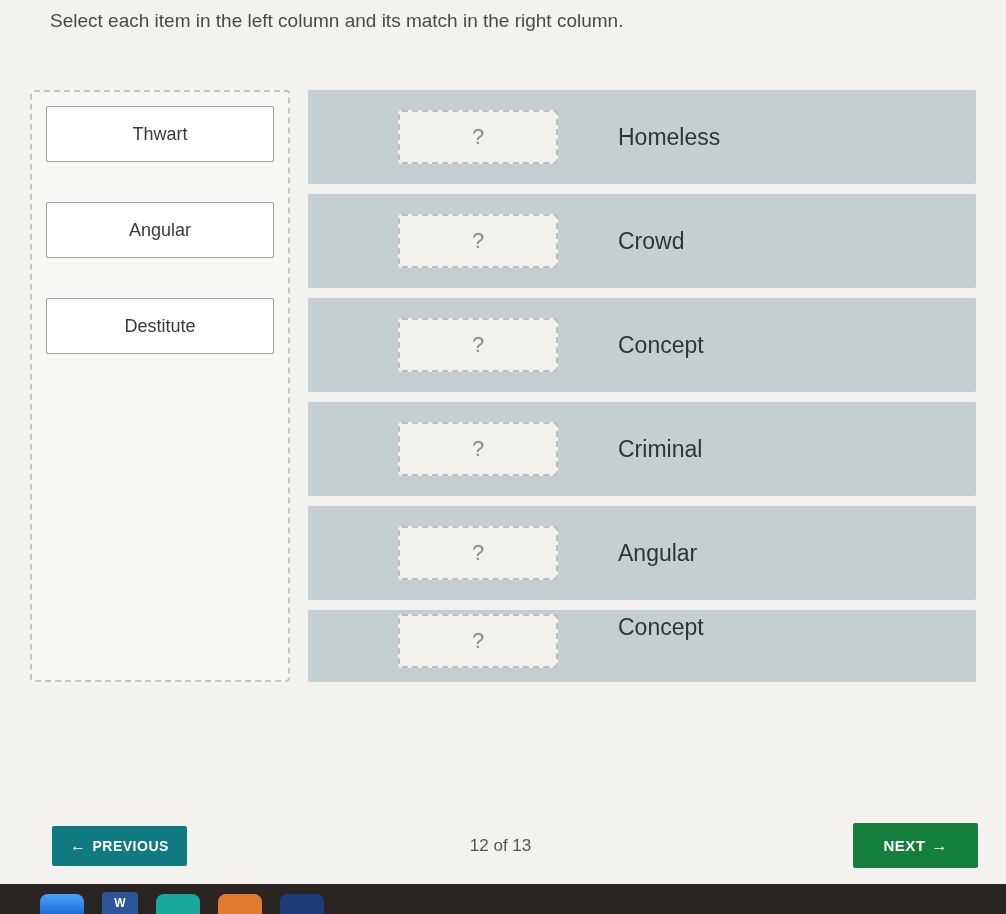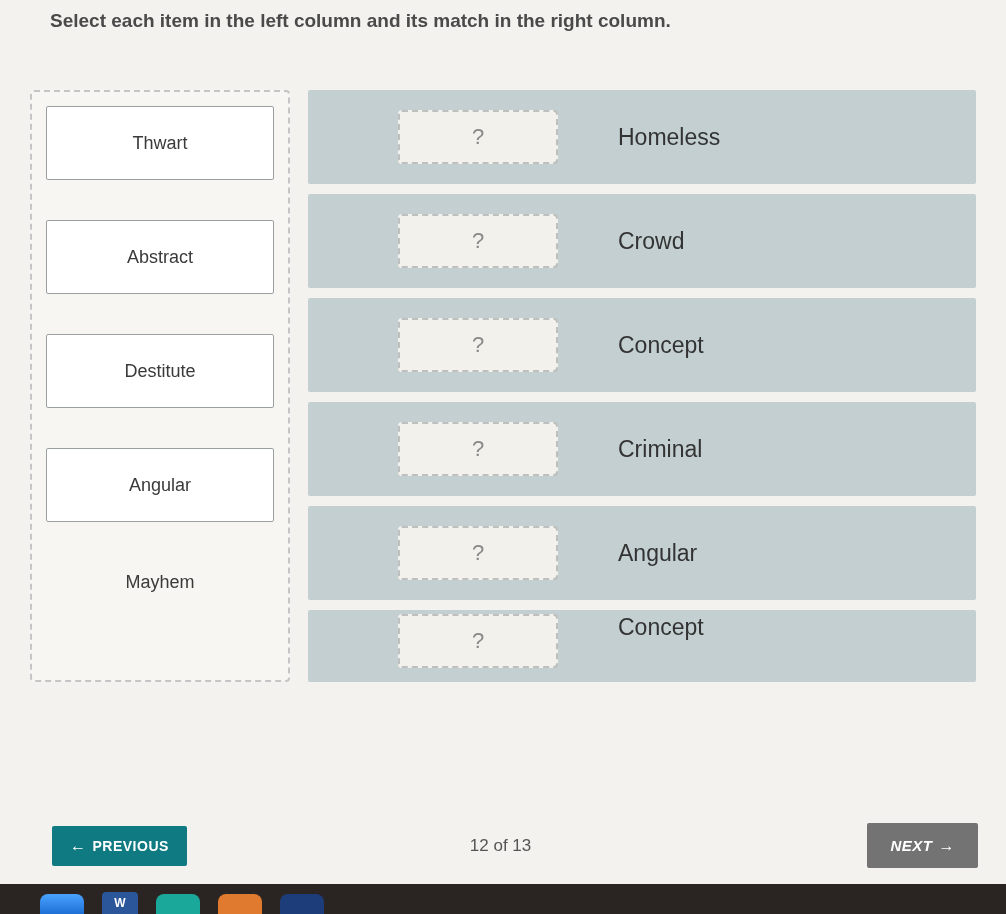--- a/index.html
+++ b/index.html
@@ -6,21 +6,21 @@
   html, body { width: 1006px; height: 914px; }
   body {
     font-family: Arial, Helvetica, sans-serif;
     background: #f3f2ee;
     color: #3a3a3a;
     overflow: hidden;
   }
   .instruction {
     padding: 10px 8px 18px 50px;
     font-size: 19px;
-    font-weight: 700;
+    font-weight: 400;
     color: #4a4a4a;
   }
   .content {
     padding: 40px 30px 0 30px;
     display: flex;
     gap: 18px;
   }
   .left-col {
     width: 260px;
     border: 2px dashed #c5c5c5;
@@ -28,21 +28,21 @@
     background: #f7f6f2;
     padding: 14px 14px;
     display: flex;
     flex-direction: column;
     gap: 40px;
   }
   .left-item {
     background: #fff;
     border: 1px solid #9aa0a1;
     border-radius: 2px;
-    height: 74px;
+    height: 56px;
     display: flex;
     align-items: center;
     justify-content: center;
     font-size: 18px;
     cursor: pointer;
     user-select: none;
   }
   .left-item.last { border: none; background: transparent; height: 40px; }
   .right-col {
     flex: 1;
@@ -94,21 +94,21 @@
     font-weight: 700;
     letter-spacing: 0.5px;
     padding: 12px 18px;
     border-radius: 2px;
     border: none;
     cursor: pointer;
     display: inline-flex;
     align-items: center;
     gap: 6px;
   }
-  .btn.next { background: #737373; padding: 14px 23px; font-size: 15px; font-style: italic; }
+  .btn.next { background: #15803d; padding: 14px 30px; font-size: 15px; }
   .progress {
     font-size: 17px;
     color: #555;
     position: absolute;
     left: 50%;
     transform: translateX(-54%);
   }
   .arrow { font-size: 16px; line-height:1; }
   .dockbar {
     position: absolute;
@@ -132,24 +132,22 @@
   .dock-ic.navy{background:#1d3d7a;}
 </style>
 </head>
 <body>
 
 <div class="instruction">Select each item in the left column and its match in the right column.</div>
 
 <div class="content">
   <div class="left-col">
     <div class="left-item">Thwart</div>
-    <div class="left-item">Abstract</div>
+    <div class="left-item">Angular</div>
     <div class="left-item">Destitute</div>
-    <div class="left-item">Angular</div>
-    <div class="left-item last">Mayhem</div>
   </div>
 
   <div class="right-col">
     <div class="right-row">
       <div class="dropzone">?</div>
       <div class="right-label">Homeless</div>
     </div>
     <div class="right-row">
       <div class="dropzone">?</div>
       <div class="right-label">Crowd</div>

